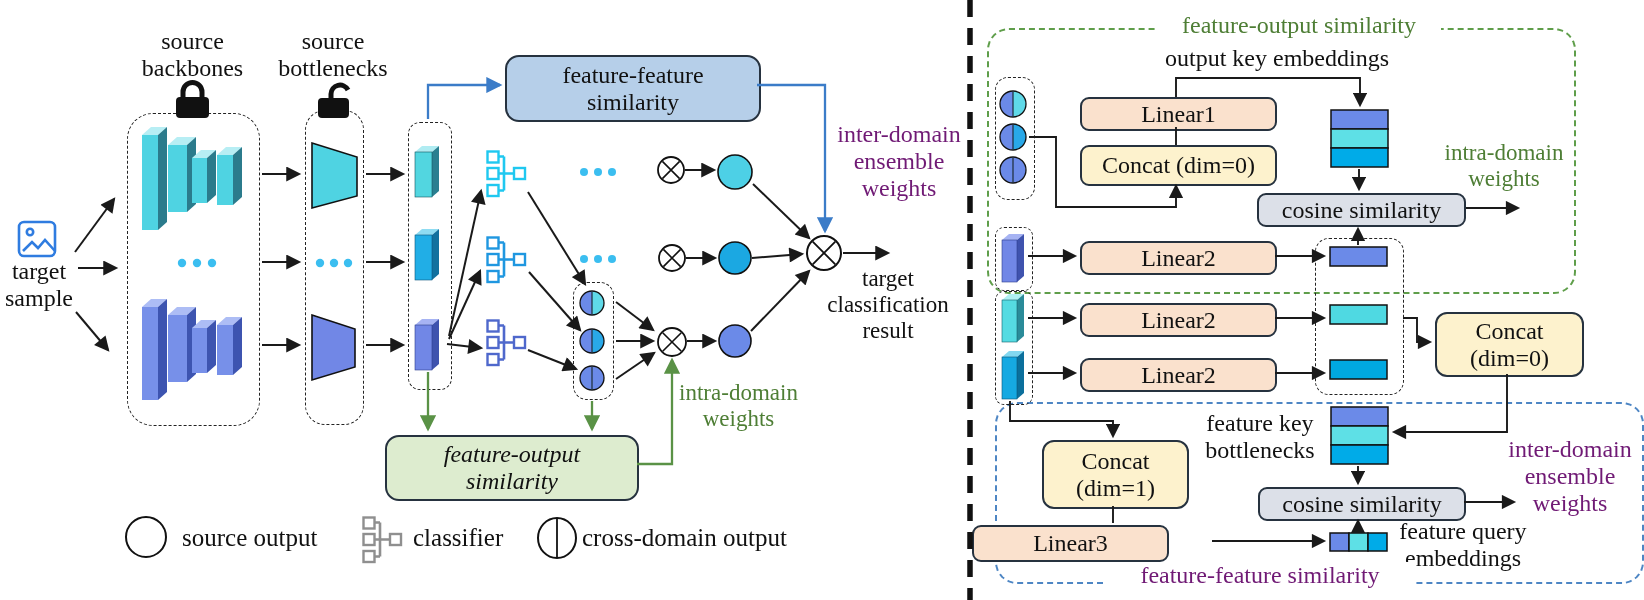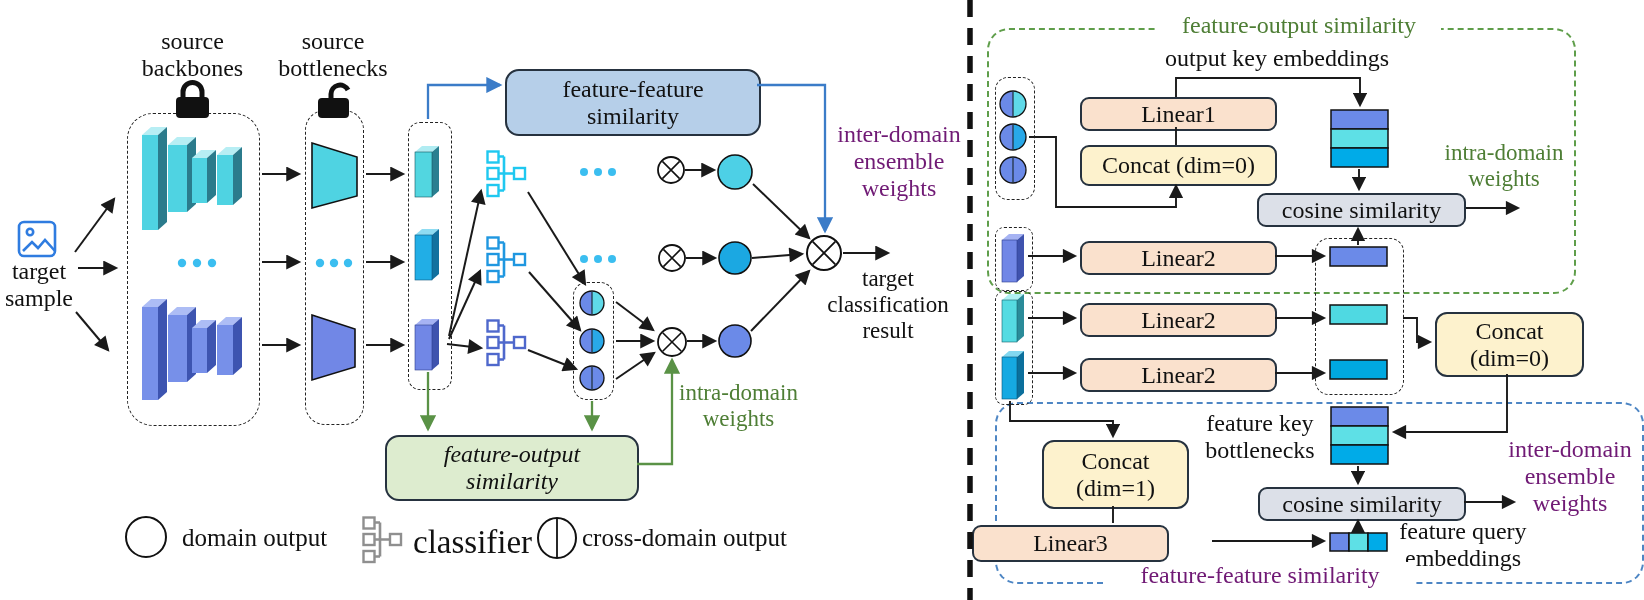--- a/index.html
+++ b/index.html
@@ -35,21 +35,21 @@
   <div class="dbox" style="left:305px;top:110px;width:57px;height:313px;border-radius:20px;"></div>
   <div class="dbox" style="left:408px;top:122px;width:42px;height:266px;border-radius:12px;"></div>
   <div class="dbox" style="left:573px;top:282px;width:39px;height:116px;border-radius:14px;"></div>
   <div class="dbox big-green" style="left:987px;top:28px;width:585px;height:262px;border-radius:22px;"></div>
   <div class="dbox big-blue" style="left:995px;top:402px;width:645px;height:178px;border-radius:22px;"></div>
   <div class="dbox" style="left:995px;top:77px;width:38px;height:121px;border-radius:13px;"></div>
   <div class="dbox" style="left:995px;top:227px;width:36px;height:62px;border-radius:9px;"></div>
   <div class="dbox" style="left:995px;top:291px;width:36px;height:112px;border-radius:9px;"></div>
   <div class="dbox" style="left:1315px;top:238px;width:87px;height:155px;border-radius:14px;"></div>
 
-  <div class="nbox simblue" style="left:505px;top:55px;width:252px;height:63px;margin-top:14px;">feature-feature
+  <div class="nbox simblue" style="left:505px;top:55px;width:252px;height:63px;">feature-feature
 similarity</div>
   <div class="nbox simgreen" style="left:385px;top:435px;width:250px;height:62px;">feature-output
 similarity</div>
 
   <div class="nbox peach" style="left:1080px;top:97px;width:193px;height:30px;">Linear1</div>
   <div class="nbox yellow" style="left:1080px;top:145px;width:193px;height:37px;">Concat (dim=0)</div>
   <div class="nbox grayb" style="left:1257px;top:193px;width:205px;height:30px;">cosine similarity</div>
   <div class="nbox peach" style="left:1080px;top:241px;width:193px;height:30px;">Linear2</div>
   <div class="nbox peach" style="left:1080px;top:303px;width:193px;height:30px;">Linear2</div>
   <div class="nbox peach" style="left:1080px;top:358px;width:193px;height:30px;">Linear2</div>
@@ -339,22 +339,22 @@
 sample</div>
   <div class="lbl blue-t" style="left:826px;top:121px;width:146px;">inter-domain
 ensemble
 weights</div>
   <div class="lbl" style="left:813px;top:266px;width:150px;font-size:23px;">target
 classification
 result</div>
   <div class="lbl green-t" style="left:666px;top:380px;width:145px;font-size:23px;">intra-domain
 weights</div>
 
-  <div class="lbl nowrap" style="left:182px;top:524px;font-size:25px;">domain output</div>
-  <div class="lbl nowrap" style="left:413px;top:524px;font-size:33px;">classifier</div>
+  <div class="lbl nowrap" style="left:182px;top:524px;font-size:25px;">source output</div>
+  <div class="lbl nowrap" style="left:413px;top:524px;font-size:25px;">classifier</div>
   <div class="lbl nowrap" style="left:582px;top:524px;font-size:25px;">cross-domain output</div>
 
   <div class="lbl green-t bgw" style="left:1157px;top:12px;width:272px;">feature-output similarity</div>
   <div class="lbl" style="left:1147px;top:45px;width:260px;">output key embeddings</div>
   <div class="lbl green-t" style="left:1430px;top:140px;width:148px;font-size:23px;">intra-domain
 weights</div>
   <div class="lbl" style="left:1194px;top:410px;width:132px;">feature key
 bottlenecks</div>
   <div class="lbl blue-t" style="left:1496px;top:436px;width:148px;">inter-domain
 ensemble

